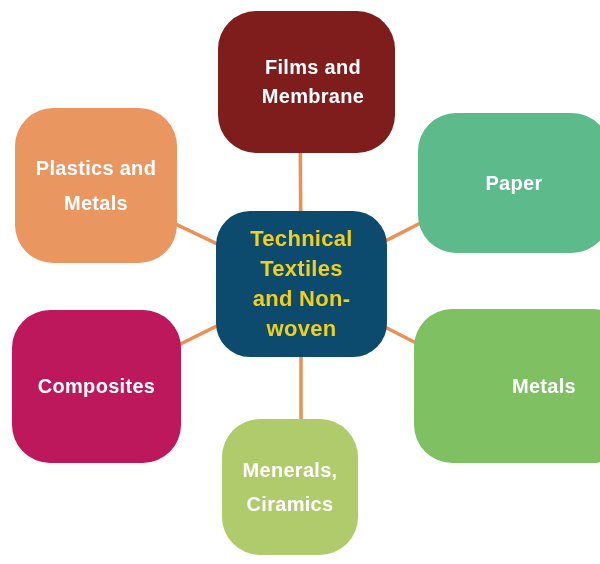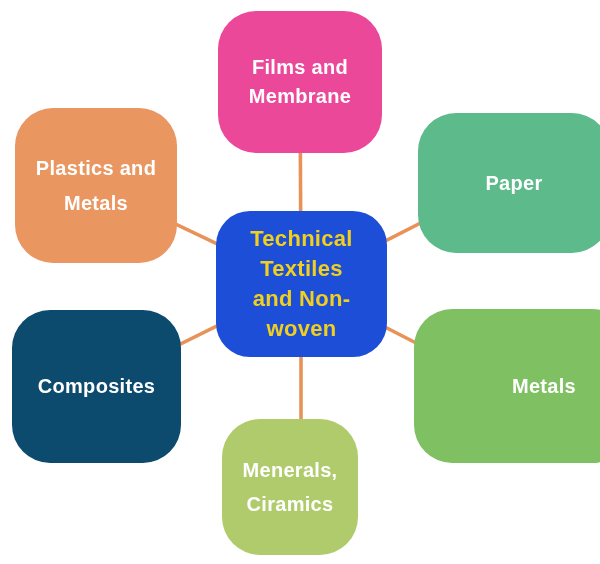--- a/index.html
+++ b/index.html
@@ -54,46 +54,46 @@
 
   <svg class="connectors" viewBox="0 0 600 564" xmlns="http://www.w3.org/2000/svg">
     <line x1="301" y1="284" x2="300" y2="82" style="stroke: rgb(232, 146, 88);"></line>
     <line x1="301" y1="284" x2="499" y2="183" style="stroke: rgb(232, 146, 88);"></line>
     <line x1="301" y1="284" x2="500" y2="386" style="stroke: rgb(232, 146, 88);"></line>
     <line x1="301" y1="284" x2="301" y2="487" style="stroke: rgb(232, 146, 88);"></line>
     <line x1="301" y1="284" x2="96" y2="386" style="stroke: rgb(232, 146, 88);"></line>
     <line x1="301" y1="284" x2="96" y2="186" style="stroke: rgb(232, 146, 88);"></line>
   </svg>
 
-  <div class="node node--center" style="background-color: #1d4ed8;">
+  <div class="node node--center" style="background-color: #0c4a6e;">
     <span class="node-label" style="color: rgb(240, 207, 30);">Technical
 Textiles
 and Non-
 woven</span>
   </div>
 
-  <div class="node node--films" style="background-color: #ec4899;">
+  <div class="node node--films" style="background-color: #7f1d1d; padding-left: 13px;">
     <span class="node-label" style="color: rgb(255, 255, 255);">Films and
 Membrane</span>
   </div>
 
   <div class="node node--paper" style="background-color: rgb(92, 186, 139);">
     <span class="node-label" style="color: rgb(255, 255, 255);">Paper</span>
   </div>
 
   <div class="node node--metals" style="background-color: rgb(127, 192, 99); padding-left: 44px;">
     <span class="node-label" style="color: rgb(255, 255, 255);">Metals</span>
   </div>
 
   <div class="node node--minerals lh-minerals" style="background-color: rgb(175, 203, 107);">
     <span class="node-label" style="color: rgb(255, 255, 255);">Menerals,
 Ciramics</span>
   </div>
 
-  <div class="node node--composites" style="background-color: #0c4a6e;">
+  <div class="node node--composites" style="background-color: #be185d;">
     <span class="node-label" style="color: rgb(255, 255, 255);">Composites</span>
   </div>
 
   <div class="node node--plastics lh-wide" style="background-color: rgb(233, 150, 96);">
     <span class="node-label" style="color: rgb(255, 255, 255);">Plastics and
 Metals</span>
   </div>
 
 </div>
 

